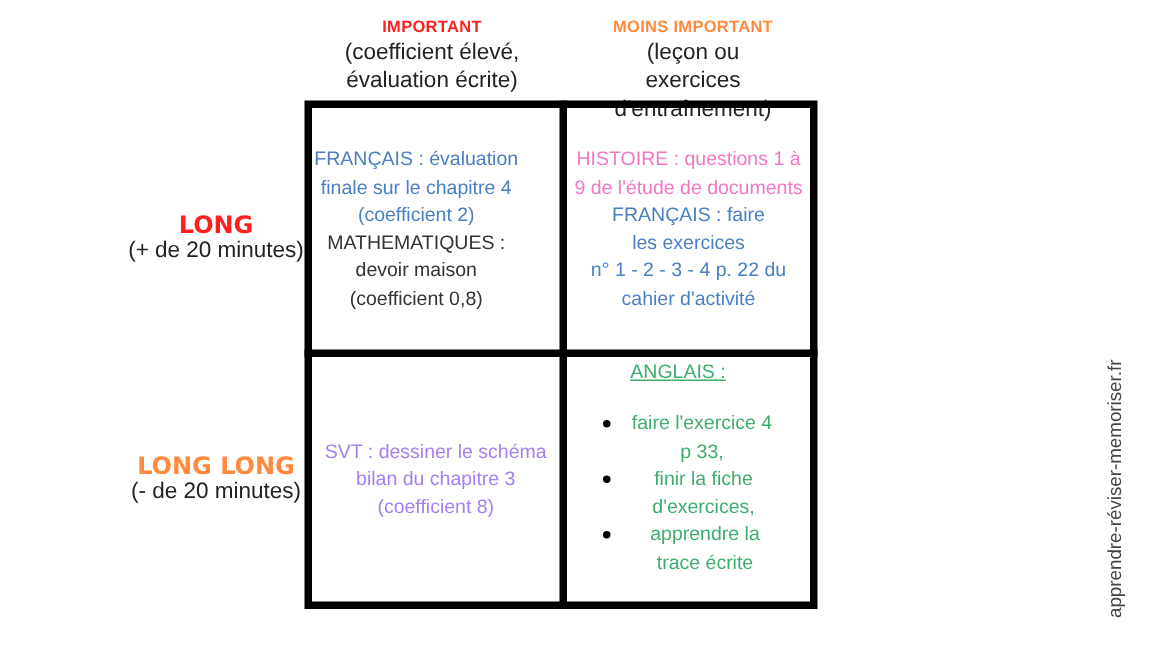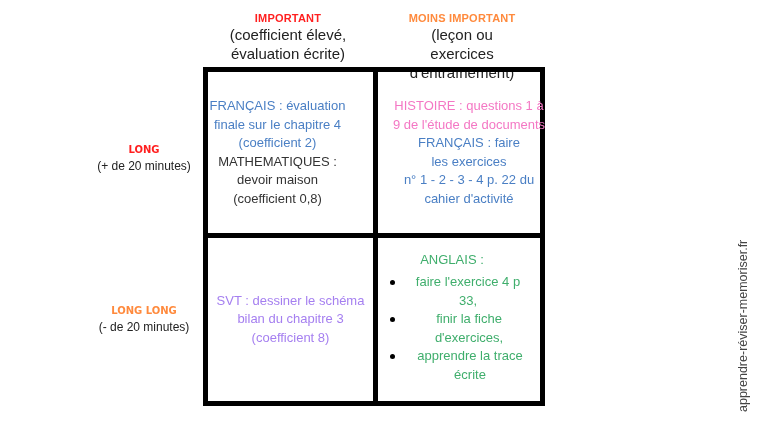--- a/index.html
+++ b/index.html
@@ -2,33 +2,33 @@
 <html><head>
   <meta charset="utf-8">
   <style>
     html, body { margin:0; padding:0; }
     body { width:768px; height:432px; background:#ffffff; position:relative; overflow:hidden;
            font-family:"Liberation Sans", sans-serif; }
     .col-head { position:absolute; top:11px; width:170px; text-align:center; }
     .col-head .title { font-family:Liberation Sans, sans-serif; font-weight:bold; font-size:11px; letter-spacing:0.2px; line-height:14px; }
     .col-head .sub { font-size:15px; color:#222; line-height:19px; }
     .row-head { position:absolute; left:80px; width:128px; text-align:center; }
-    .row-head .title { font-family:"DejaVu Sans", sans-serif; font-weight:bold; font-size:10px; line-height:14px; }
-    .row-head .sub { font-size:12px; color:#222; line-height:19px; }
+    .row-head .title { font-family:"DejaVu Sans", sans-serif; font-weight:bold; font-size:16px; line-height:14px; }
+    .row-head .sub { font-size:15px; color:#222; line-height:19px; }
     .grid { position:absolute; left:203px; top:67px; width:332px; height:329px; border:5px solid #000; }
     .vline { position:absolute; left:373px; top:67px; width:5px; height:339px; background:#000; }
     .hline { position:absolute; left:203px; top:233px; width:342px; height:5px; background:#000; }
     .cell { position:absolute; display:flex; align-items:center; justify-content:center; text-align:center;
             font-size:13px; line-height:18.5px; }
     .cell-tl { left:208px; top:72px; width:139px; height:161px; }
-    .cell-tr { left:388px; top:72px; width:162px; height:161px; }
+    .cell-tr { left:378px; top:72px; width:162px; height:161px; }
     .cell-bl { left:208px; top:238px; width:165px; height:163px; }
     .cell-br { left:378px; top:238px; width:162px; height:163px; }
     .cell-inner { width:150px; }
-    ul.tasks { list-style:none; margin:4px; padding:0; }
+    ul.tasks { list-style:none; margin:16px; padding:0; }
     ul.tasks li { position:relative; padding-left:18px; }
     ul.tasks li .bullet { position:absolute; left:2px; top:7px; width:5px; height:5px; border-radius:50%; background:#000; }
     .watermark { position:absolute; left:736px; top:412px; transform:rotate(-90deg); transform-origin:left top;
                  font-size:12.5px; color:#444; white-space:nowrap; }
   </style>
 </head>
 <body>
 
 <div class="col-head" style="left:203px;">
   <div class="title" style="color:#ff1f1f;">IMPORTANT</div>
@@ -70,21 +70,21 @@
 </div>
 
 <div class="cell cell-bl">
   <div class="cell-inner" style="width:150px;">
     <div style="color:#a57ff0;">SVT : dessiner le schéma bilan du chapitre 3 (coefficient 8)</div>
   </div>
 </div>
 
 <div class="cell cell-br">
   <div class="cell-inner" style="width:150px; color:#3fae6c;">
-    <div style="padding-right:14px;">ANGLAIS :</div>
+    <div style="padding-right:14px;text-decoration:underline;">ANGLAIS :</div>
     <ul class="tasks">
       <li>
         <span class="bullet"></span>
         <span>faire l'exercice 4 p 33,</span>
       </li>
       <li style="padding-left:30px; padding-right:10px;">
         <span class="bullet"></span>
         <span>finir la fiche d'exercices,</span>
       </li>
       <li style="padding-left:22px;">

